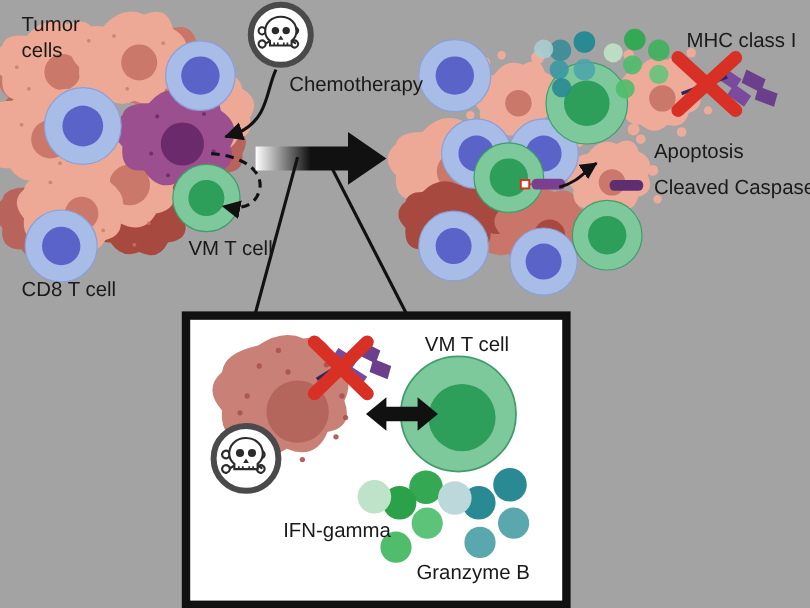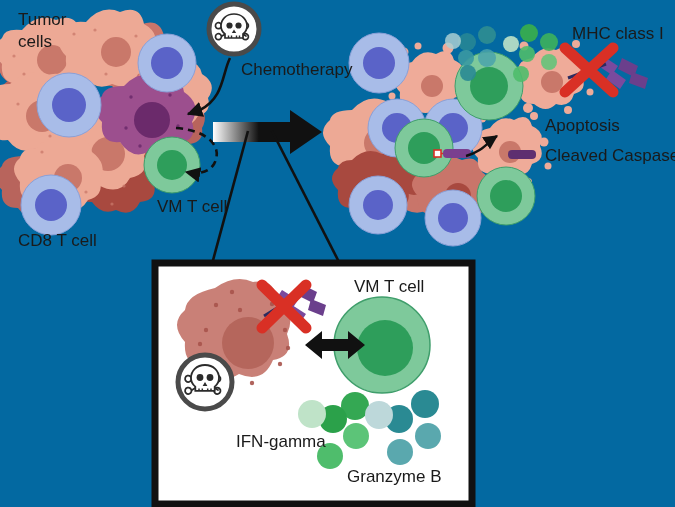--- a/index.html
+++ b/index.html
@@ -7,21 +7,21 @@
     padding: 0;
     background: #ffffff;
   }
   body {
     font-family: "Liberation Sans", sans-serif;
   }
   #figure {
     position: relative;
     width: 675px;
     height: 507px;
-    background: #0369a1;
+    background: #a3a3a3;
     overflow: hidden;
   }
   #figure svg.layer {
     position: absolute;
     left: 0;
     top: 0;
     width: 675px;
     height: 507px;
   }
   .lbl {

